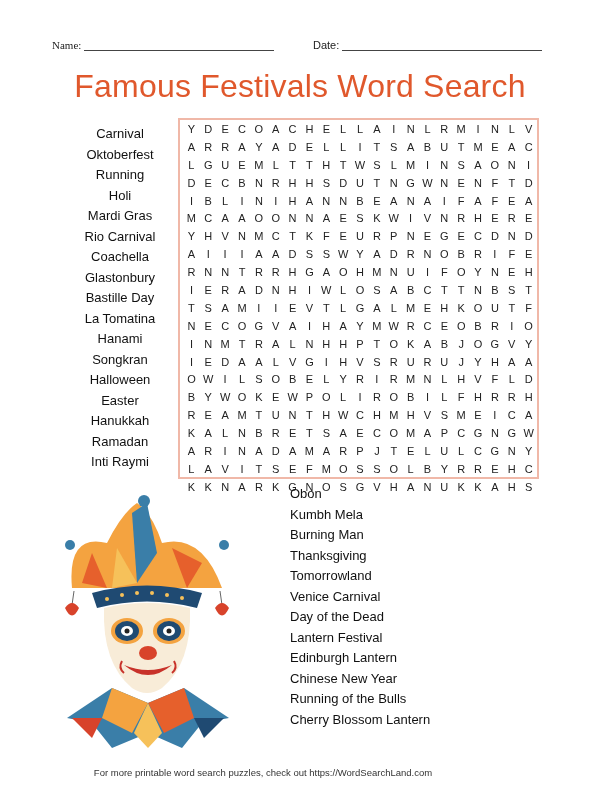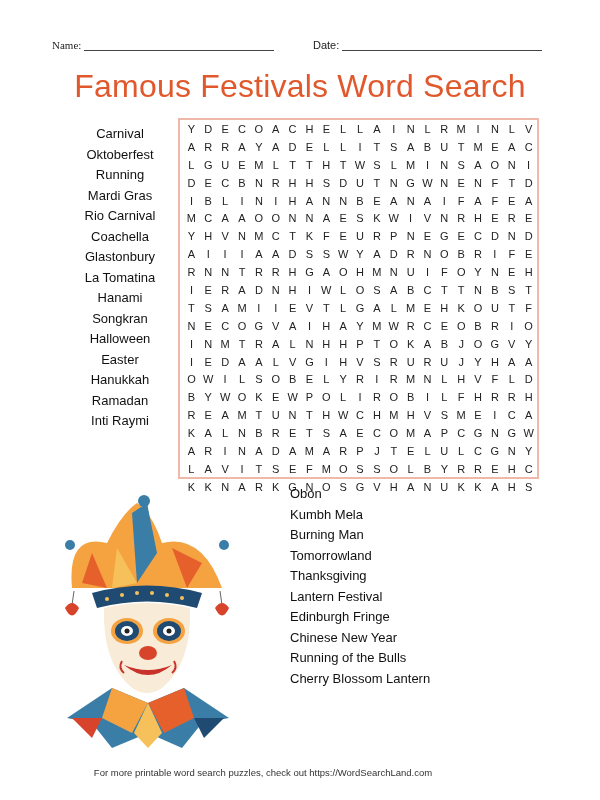--- a/index.html
+++ b/index.html
@@ -32,24 +32,26 @@
 <div class="hdr" id="date-field">
   <span>Date:</span><span class="line"></span>
 </div>
 
 <div class="title">Famous Festivals Word Search</div>
 
 <div class="wl-left" id="wl-left">
     <div class="word">Carnival</div>
     <div class="word">Oktoberfest</div>
     <div class="word">Running</div>
+    <div class="word">Holi</div>
     <div class="word">Mardi Gras</div>
     <div class="word">Rio Carnival</div>
     <div class="word">Coachella</div>
     <div class="word">Glastonbury</div>
+    <div class="word">Bastille Day</div>
     <div class="word">La Tomatina</div>
     <div class="word">Hanami</div>
     <div class="word">Songkran</div>
     <div class="word">Halloween</div>
     <div class="word">Easter</div>
     <div class="word">Hanukkah</div>
     <div class="word">Ramadan</div>
     <div class="word">Inti Raymi</div>
   </div>
 
@@ -588,22 +590,24 @@
     <path d="M86 210 L100 240 L86 255 L72 240 Z" fill="#f6c15a"></path>
     <path d="M10 225 L40 225 L30 245 Z" fill="#d8432b"></path>
     <path d="M162 225 L132 225 L142 245 Z" fill="#1f4a72"></path>
   </svg>
 </div>
 
 <div class="wl-right" id="wl-right">
     <div class="word">Obon</div>
     <div class="word">Kumbh Mela</div>
     <div class="word">Burning Man</div>
+    <div class="word">Thanksgiving</div>
     <div class="word">Tomorrowland</div>
-    <div class="word">Thanksgiving</div>
+    <div class="word">Venice Carnival</div>
+    <div class="word">Day of the Dead</div>
     <div class="word">Lantern Festival</div>
-    <div class="word">Edinburgh Fringe</div>
+    <div class="word">Edinburgh Lantern</div>
     <div class="word">Chinese New Year</div>
     <div class="word">Running of the Bulls</div>
     <div class="word">Cherry Blossom Lantern</div>
   </div>
 
 <div class="footer">For more printable word search puzzles, check out https://WordSearchLand.com</div>
 
 </body></html>

